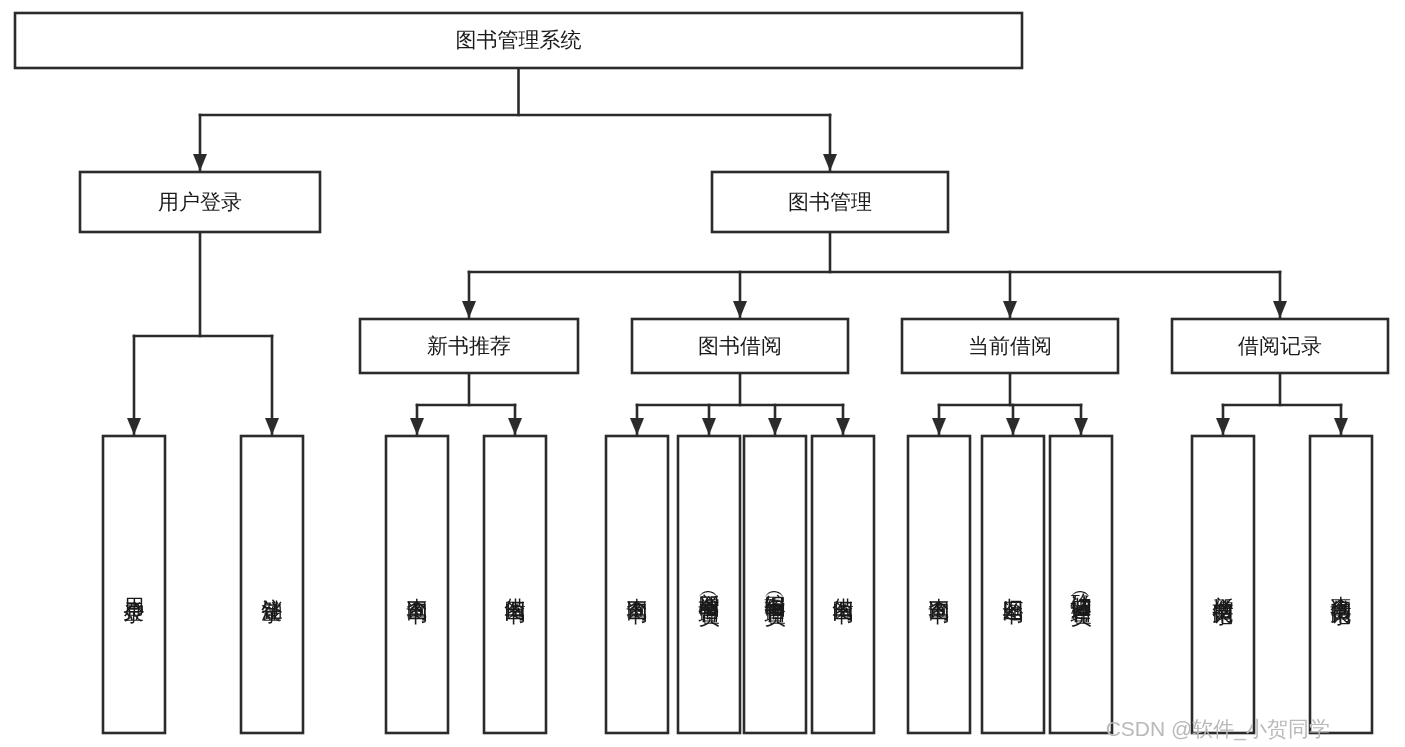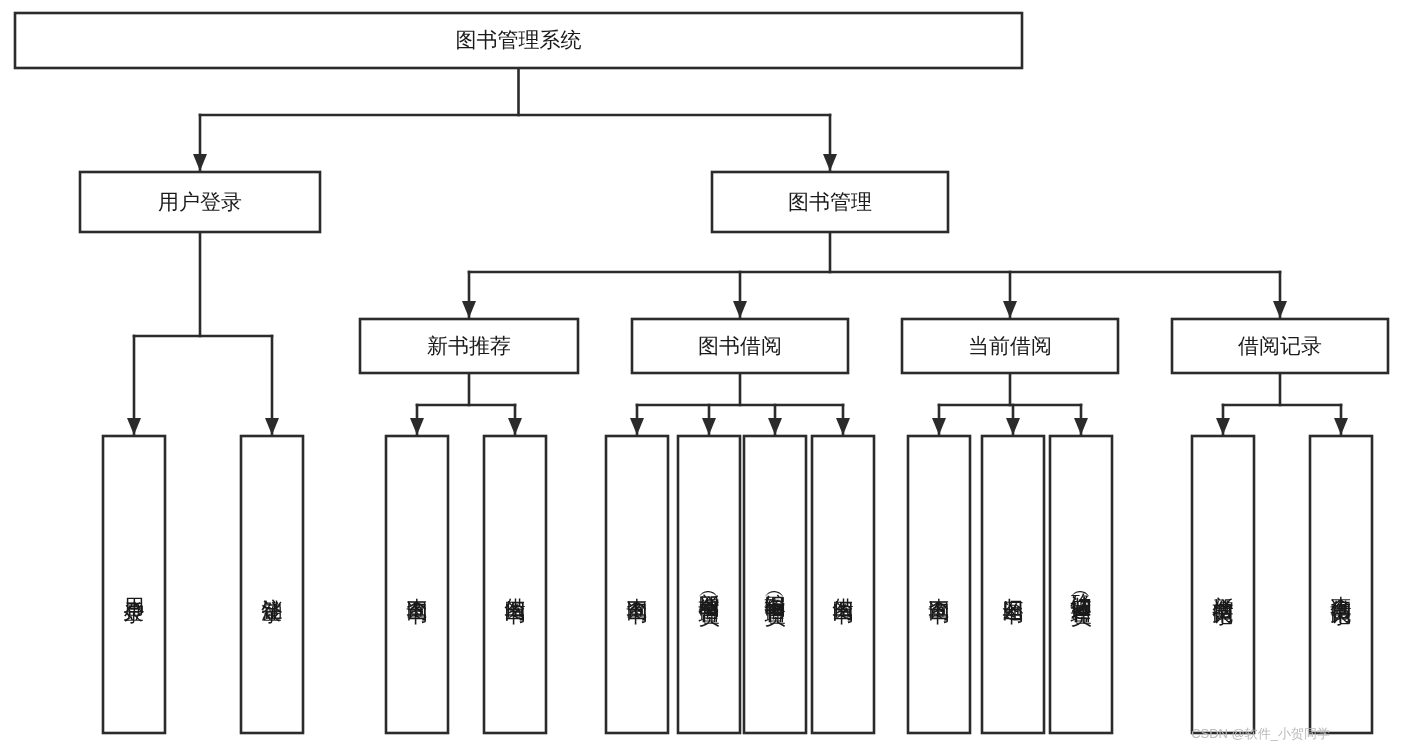--- a/index.html
+++ b/index.html
@@ -60,21 +60,21 @@
     letter-spacing: 2px;
     white-space: nowrap;
     text-align: center;
     pointer-events: none;
   }
   .watermark {
     position: absolute;
     right: 8px;
     bottom: 4px;
     font-family: "Liberation Sans", "DejaVu Sans", sans-serif;
-    font-size: 13px;
+    font-size: 21px;
     color: #b9b9b9;
     white-space: nowrap;
   }
 </style>
 </head>
 <body>
 
 <div id="diagram-root">
 
   <svg id="flow-svg" viewBox="0 0 1405 747">

